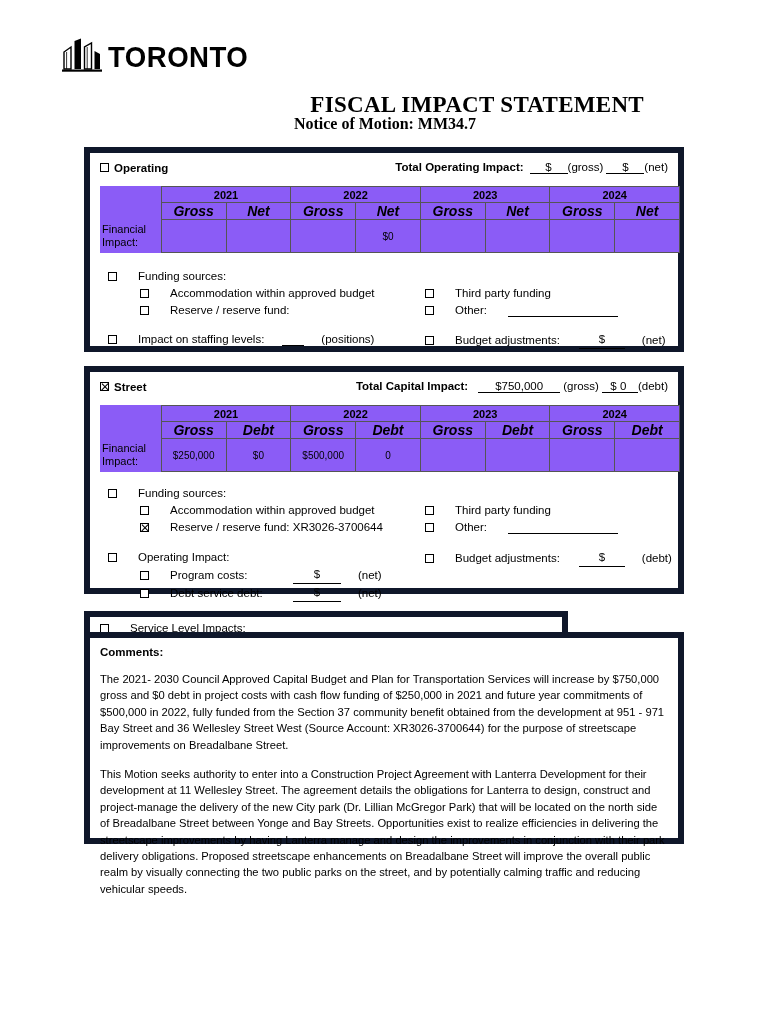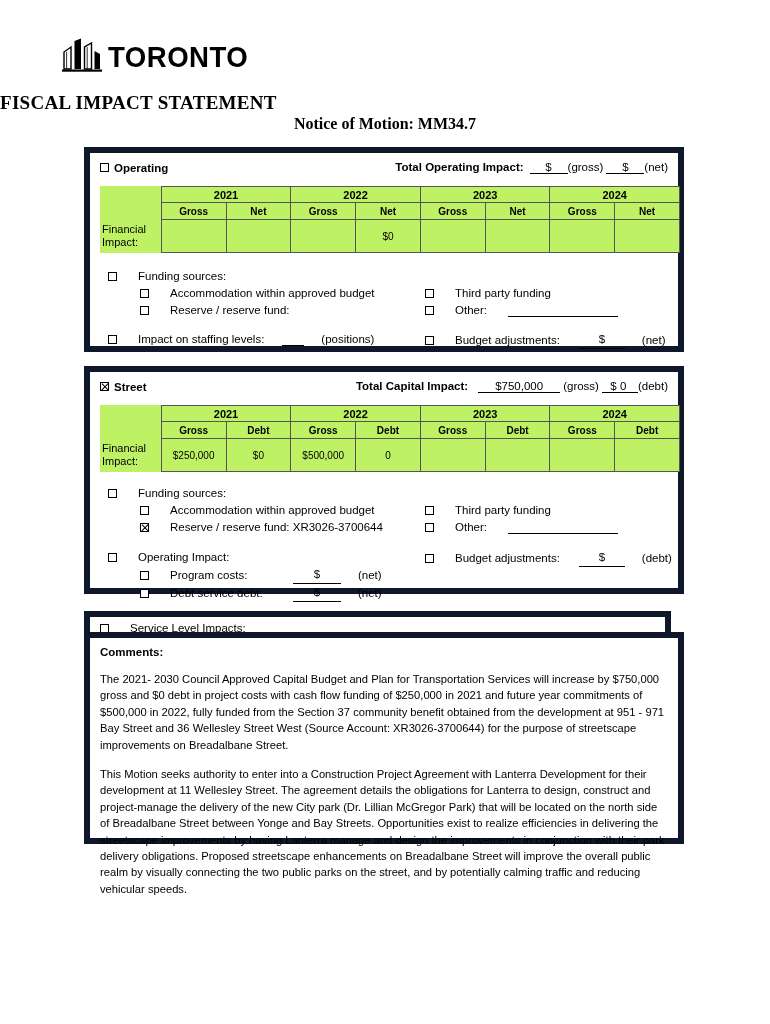--- a/index.html
+++ b/index.html
@@ -41,24 +41,24 @@
     transform: scaleX(0.92);
     transform-origin: left bottom;
   }
 
   
   .doc-title {
     position: absolute;
     left: 0;
     top: 92px;
     width: 644px;
-    text-align: left;
+    text-align: right;
     font-family: "Liberation Serif", serif;
     font-weight: bold;
-    font-size: 19px;
+    font-size: 23px;
     letter-spacing: 0.3px;
   }
   .doc-subtitle {
     position: absolute;
     left: 0;
     top: 115px;
     width: 770px;
     text-align: center;
     font-family: "Liberation Serif", serif;
     font-weight: bold;
@@ -67,21 +67,21 @@
 
   
   .box {
     position: absolute;
     border: 6px solid #0f172a;
     background: #fff;
     box-sizing: border-box;
   }
   .sec-operating { left: 84px; top: 147px; width: 600px; height: 205px; }
   .sec-capital   { left: 84px; top: 366px; width: 600px; height: 228px; }
-  .sec-service   { left: 84px; top: 611px; width: 587px; height: 27px; }
+  .sec-service   { left: 84px; top: 611px; width: 484px; height: 27px; }
   .sec-comments  { left: 84px; top: 632px; width: 600px; height: 212px; padding-left: 44px; }
 
   
   .sec-head {
     position: absolute;
     left: 10px;
     top: 6px;
     right: 10px;
     height: 17px;
     display: flex;
@@ -135,33 +135,34 @@
     background: #000;
   }
   .cb.checked::before { transform: translate(-50%,-50%) rotate(45deg); }
   .cb.checked::after  { transform: translate(-50%,-50%) rotate(-45deg); }
 
   
   .ftable {
     position: absolute;
     border-collapse: collapse;
     font-size: 11px;
-    background: #bef264;
+    background: #8b5cf6;
   }
   .ftable td, .ftable th {
     border: 1px solid #555;
     padding: 0;
     text-align: center;
     vertical-align: middle;
     font-weight: normal;
   }
   .ftable th {
     font-weight: bold;
-    font-size: 10px;
+    font-size: 14px;
     height: 16px;
+    font-style: italic;
   }
   .ftable .yr { height: 15px; font-weight: bold; }
   .ftable .rowlabel {
     border: none;
     text-align: left;
     font-size: 11px;
     padding-left: 2px;
     line-height: 13px;
     width: 58px;
   }

